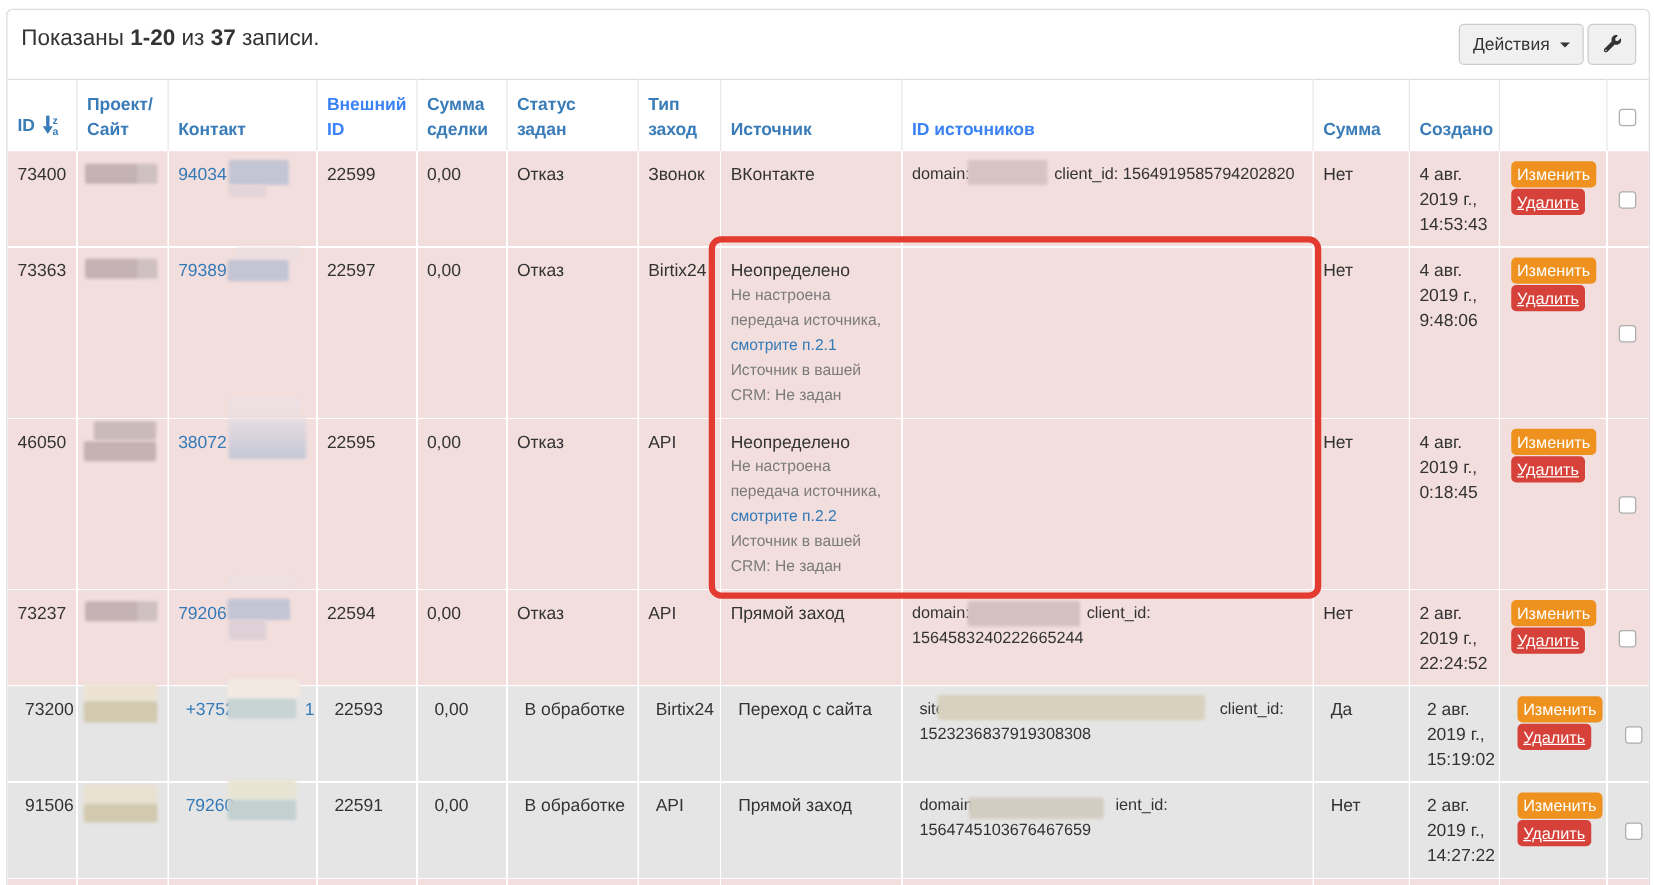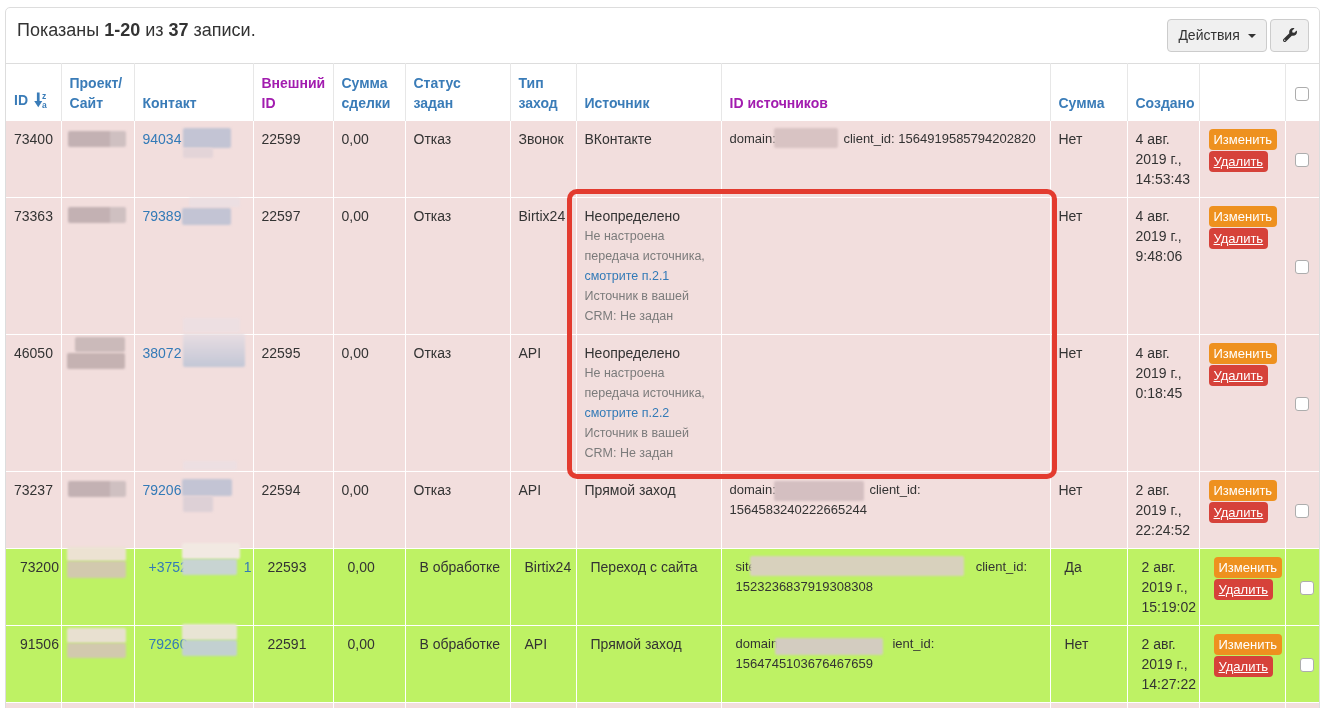--- a/index.html
+++ b/index.html
@@ -12,25 +12,25 @@
     background:#f0f0f0; color:#333; font-size:14px; }
   .btn-act { left:1161px; top:11px; width:98px; line-height:31px; text-align:center; }
   .btn-wr  { left:1264px; top:11px; width:37px; }
   .caret { display:inline-block; width:0; height:0; margin-left:4px; vertical-align:middle;
     border-left:4px solid transparent; border-right:4px solid transparent; border-top:4px solid #333; }
   table { border-collapse:collapse; table-layout:fixed; width:1313px;
     position:absolute; left:0; top:55px; border-top:1px solid #ddd; }
   th, td { font-size:14px; }
   th { height:41px; vertical-align:bottom; text-align:left; padding:8px;
     border-right:1px solid #e7e7e7; color:#3a7cb8; font-weight:bold; line-height:20px; }
-  th.dark { color:#a21caf; }
+  th.dark { color:#3b82f6; }
   td { vertical-align:top; padding:8px; border-right:1px solid #fff;
     border-bottom:1px solid #fff; line-height:20px; position:relative; }
   tr.pink td { background:#f2dedd; }
-  tr.yell td { background:#bef264;padding-left:14px; }
+  tr.yell td { background:#e5e5e5;padding-left:14px; }
   th:last-child, td:last-child { border-right:none; }
   a, .lnk { color:#337ab7; text-decoration:none; }
   .small { font-size:13px; line-height:20px; }
   .sp { display:inline-block; height:1px; }
   .det { font-size:12.5px; line-height:20px; color:#7b7b7b; }
   .cbc { vertical-align:middle; text-align:center; }
   .cb { display:inline-block; width:12px; height:12px; border:1px solid #adadad;
     border-radius:3px; background:#fff; vertical-align:middle; }
   .btncell { padding:8px 0 0 9px; }
   .b { display:inline-block; color:#fff; font-size:13px; height:21px; line-height:21px;

